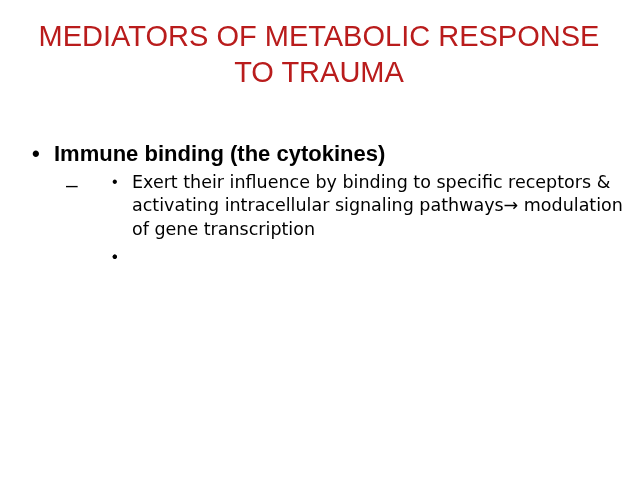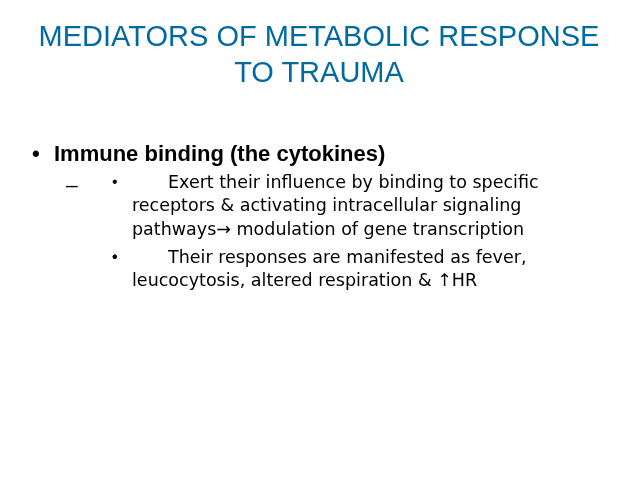--- a/index.html
+++ b/index.html
@@ -22,21 +22,21 @@
   }
   .slide-title {
     position: absolute;
     top: 18px;
     left: 22px;
     width: 594px;
     text-align: center;
     font-size: 29px;
     line-height: 1.25;
     font-weight: 400;
-    color: #0369a1;
+    color: #b91c1c;
   }
   .body-content {
     position: absolute;
     top: 140px;
     left: 14px;
     width: 610px;
   }
   ul {
     list-style: none;
     margin: 0;
@@ -82,21 +82,20 @@
   }
   .lvl3 > .bullet {
     position: absolute;
     left: 98px;
     top: 0;
     font-size: 16px;
     line-height: 1.42;
   }
   .arrow {
     font-family: "DejaVu Sans", sans-serif;
-    margin-left: 36px;
   }
 </style>
 </head>
 <body>
 
 <div class="slide">
 
   <div class="slide-title">MEDIATORS OF METABOLIC RESPONSE TO TRAUMA</div>
 
   <div class="body-content">
@@ -110,18 +109,17 @@
       </li>
       <li class="lvl3">
         <span class="bullet">•</span>
         <span class="arrow">Exert their influence by binding to specific receptors &amp; activating intracellular signaling pathways→ modulation of gene transcription</span>
       </li>
       <li class="lvl3">
         <span class="bullet">•</span>
       </li>
       <li class="lvl3">
         <span class="bullet">•</span>
-        <span class="arrow">Their responses are manifested as fever, leucocytosis, altered respiration &amp; ↑HR</span>
       </li>
     </ul>
   </div>
 
 </div>
 
 </body></html>

